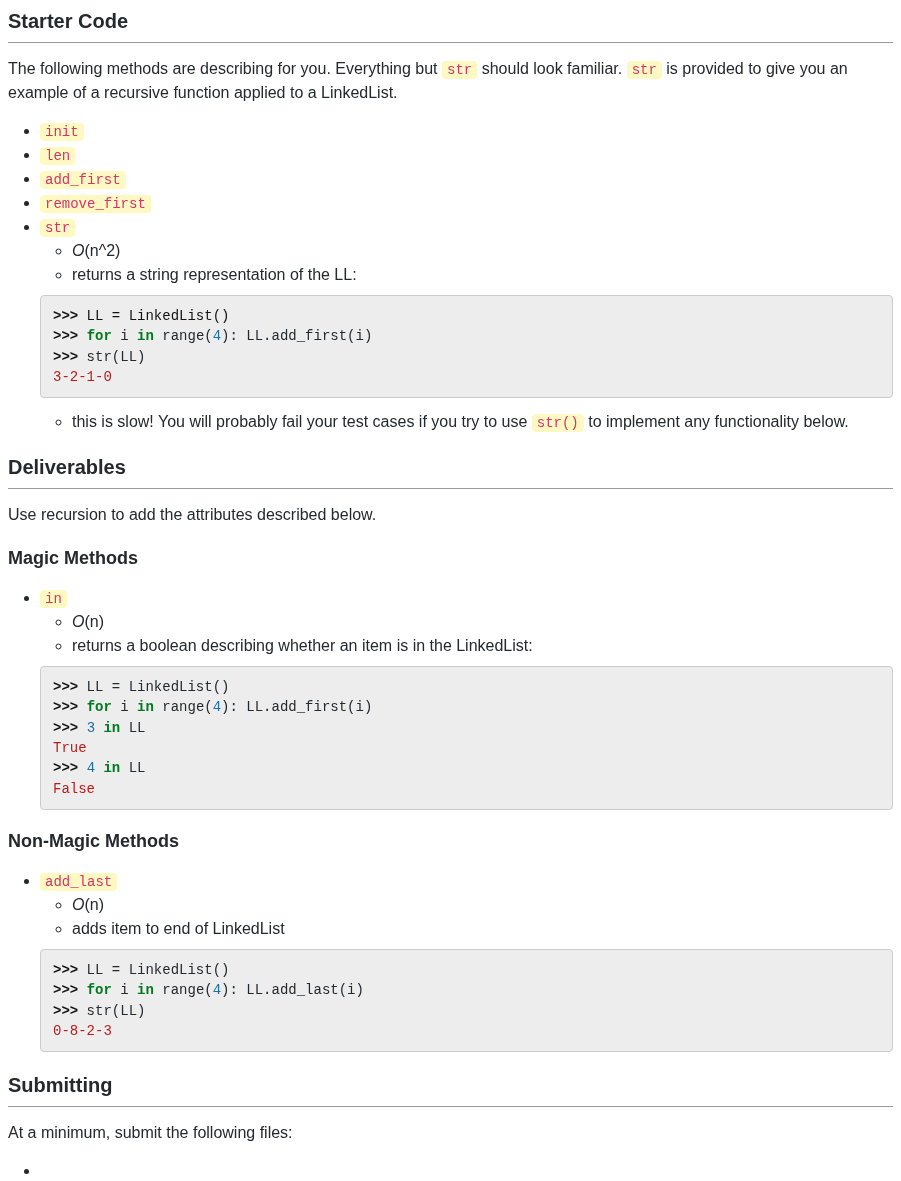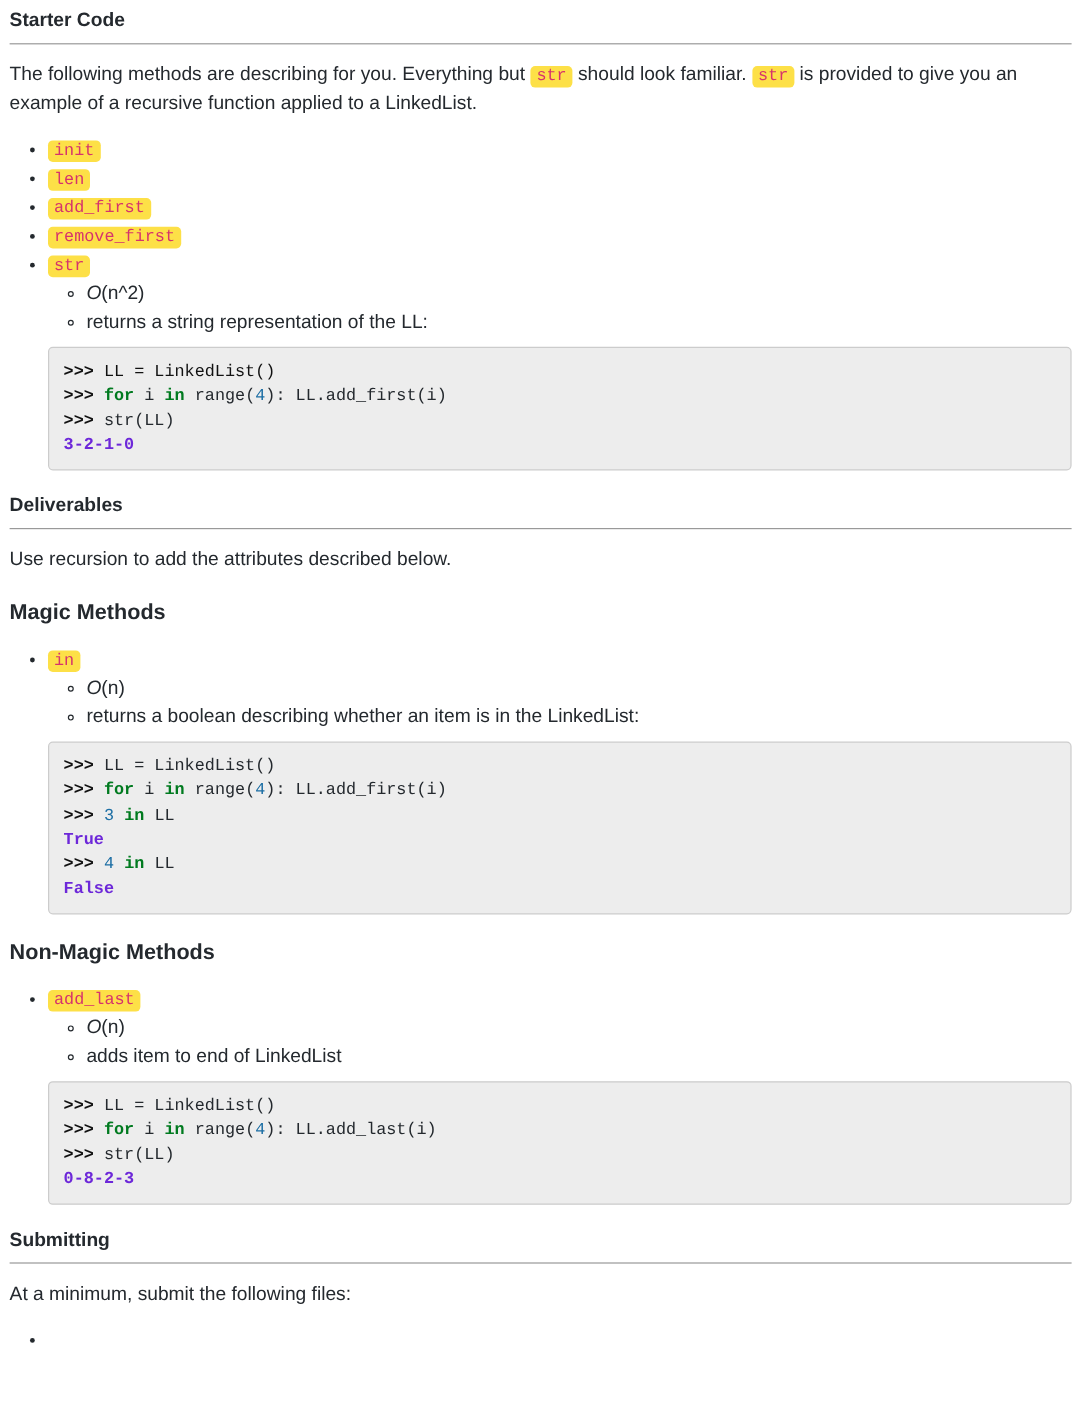--- a/index.html
+++ b/index.html
@@ -6,21 +6,21 @@
   body {
     font-family: -apple-system, BlinkMacSystemFont, "Segoe UI", Helvetica, Arial, sans-serif;
     font-size: 16px;
     line-height: 1.5;
     color: #24292e;
     margin: 0;
     padding: 6px 8px 20px 8px;
     max-width: 901px;
   }
   h2 {
-    font-size: 16px;
+    font-size: 20px;
     font-weight: 600;
     padding-bottom: 6px;
     border-bottom: 1px solid #999;
     margin-top: 18px;
     margin-bottom: 14px;
   }
   h2.first { margin-top: 0; }
   h3 {
     font-size: 18px;
     font-weight: 600;
@@ -30,21 +30,21 @@
   p { margin: 0 0 14px 0; }
   ul {
     margin: 0 0 14px 0;
     padding-left: 32px;
   }
   ul ul { margin-bottom: 0; }
   li { margin: 2px 0; }
   li.tight { margin: 0; }
   code.inline {
     font-family: "SFMono-Regular", Consolas, "Liberation Mono", Menlo, monospace;
-    background: #fde047;
+    background: #fef9c3;
     color: #d6336c;
     padding: 1px 5px;
     border-radius: 4px;
     font-size: 14px;
   }
   .em { font-style: italic; }
   pre.codeblock {
     background: #ededed;
     border: 1px solid #ccc;
     border-radius: 4px;
@@ -53,21 +53,21 @@
     font-family: "SFMono-Regular", Consolas, "Liberation Mono", Menlo, monospace;
     font-size: 14px;
     line-height: 1.45;
     overflow-x: auto;
     white-space: pre;
   }
   .tok-pr { color: #111; font-weight: 600; } 
   .tok-kw { color: #007a1f; font-weight: 600; text-align: right; } 
   .tok-num { color: #1c6ea4; } 
   .tok-id { color: #111; } 
-  .tok-out { color: #6d28d9; font-weight: bold; }
+  .tok-out { color: #b91c1c; }
 </style>
 </head>
 <body>
 
 <h2 class="first">Starter Code</h2>
 
 <p>
   <span>The following methods are describing for you. Everything but </span><code class="inline">str</code><span> should look familiar. </span><code class="inline">str</code><span> is provided to give you an example of a recursive function applied to a LinkedList.</span>
 </p>
 
@@ -78,20 +78,23 @@
   <li class="tight"><code class="inline">remove_first</code></li>
   <li class="tight"><code class="inline">str</code>
     <ul>
       <li class="tight"><span class="em">O</span><span>(n^2)</span></li>
       <li class="tight">returns a string representation of the LL:</li>
     </ul>
 <pre class="codeblock"><span class="tok-pr">&gt;&gt;&gt;</span><span class="tok-id"> LL = LinkedList()</span>
 <span class="tok-pr">&gt;&gt;&gt;</span><span> </span><span class="tok-kw">for</span><span> i </span><span class="tok-kw">in</span><span> range(</span><span class="tok-num">4</span><span>): LL.add_first(i)</span>
 <span class="tok-pr">&gt;&gt;&gt;</span><span> str(LL)</span>
 <span class="tok-out">3-2-1-0</span></pre>
+    <ul>
+      <li class="tight"><span>this is slow! You will probably fail your test cases if you try to use </span><code class="inline">str()</code><span> to implement any functionality below.</span></li>
+    </ul>
   </li>
 </ul>
 
 <h2>Deliverables</h2>
 <p>Use recursion to add the attributes described below.</p>
 
 <h3>Magic Methods</h3>
 <ul>
   <li class="tight"><code class="inline">in</code>
     <ul>

